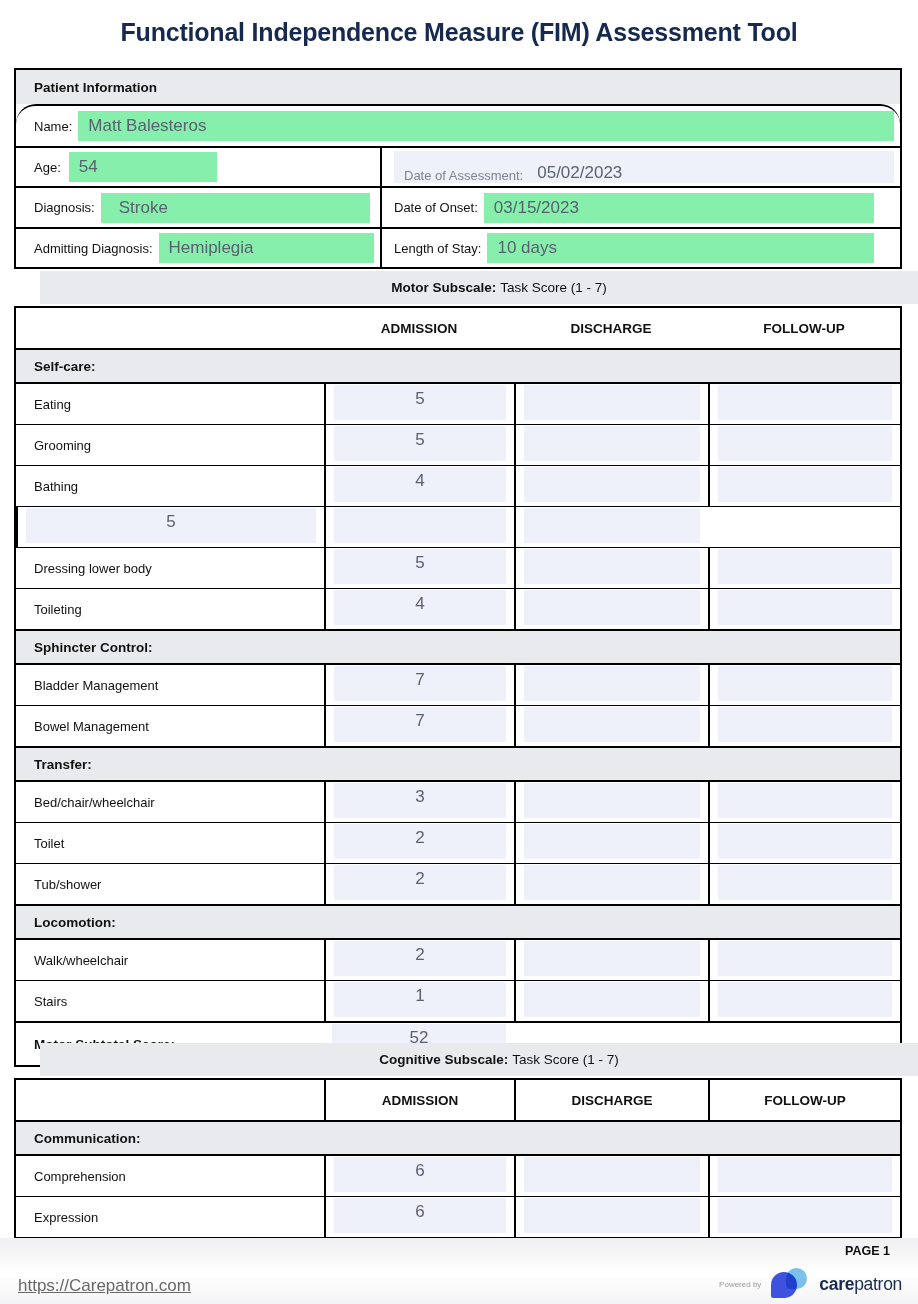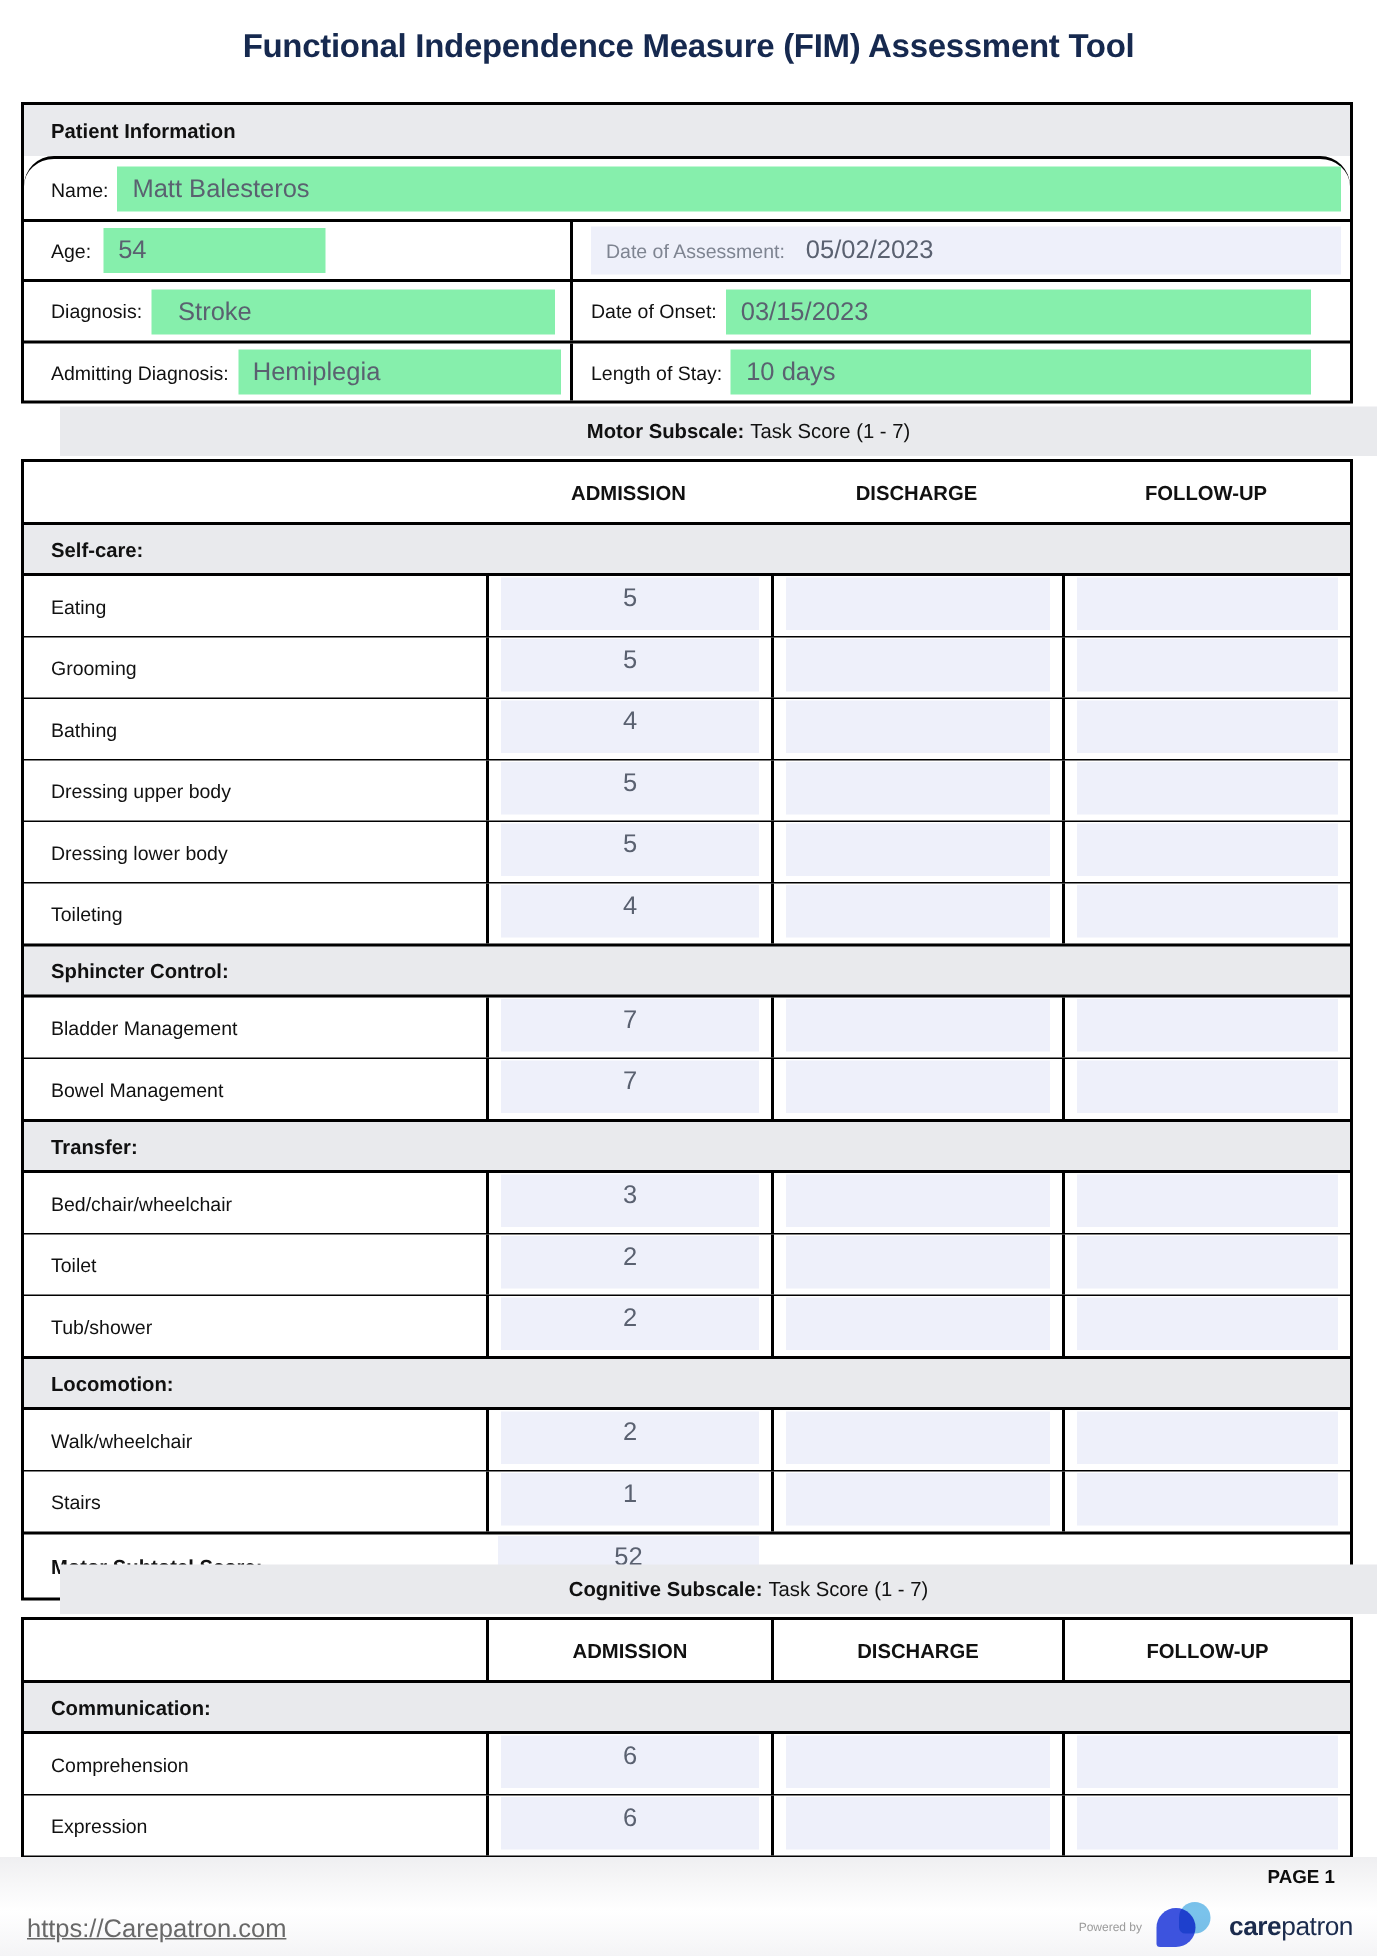--- a/index.html
+++ b/index.html
@@ -1,20 +1,20 @@
 <!DOCTYPE html>
 <html><head>
 <meta charset="utf-8">
 <style>
   html,body{margin:0;padding:0;background:#fff;}
   .page{position:relative;width:918px;height:1304px;background:#ffffff;
         font-family:"Liberation Sans", sans-serif;color:#111;overflow:hidden;}
 
   .page-title{position:absolute;top:18px;left:0;width:918px;text-align:center;
-        font-size:22px;font-weight:bold;color:#16294f;letter-spacing:-0.2px;}
+        font-size:25px;font-weight:bold;color:#16294f;letter-spacing:-0.2px;}
 
   
   .tbl{position:absolute;left:14px;width:888px;border:2px solid #000;
        box-sizing:border-box;background:#fff;}
   .row{box-sizing:border-box;display:flex;align-items:center;}
   .bt1{border-top:1.5px solid #000;}
   .bt2{border-top:2px solid #000;}
   .gray-row{background:#e9eaed;font-weight:bold;font-size:13.5px;padding-left:18px;}
 
   
@@ -23,21 +23,21 @@
   .p-row.name{height:42px;}
   .half-l{width:364px;box-sizing:border-box;height:100%;display:flex;align-items:center;padding-left:18px;}
   .half-r{flex:1;box-sizing:border-box;height:100%;border-left:2px solid #000;
           display:flex;align-items:center;padding-left:12px;}
   .fld{background:#86efac;color:#5a6170;font-size:17px;display:flex;align-items:center;
        box-sizing:border-box;height:30px;padding:0 10px;}
   .lbl{white-space:nowrap;}
   .muted{color:#7e8491;}
   .fill{flex:1;align-self:center;margin-right:6px;margin-left:6px;}
   .cell-fill{flex:1;height:32px;margin:0 6px 0 0;background:#eef0fa;display:flex;
-             align-items:center;padding-left:10px;gap:14px;box-sizing:border-box;}
+             align-items:flex-end;padding-left:10px;gap:14px;box-sizing:border-box;}
   .cell-fill .val{color:#5a6170;font-size:17px;}
 
   
   .band{position:absolute;left:0;width:918px;height:33px;background:#e9eaed;
         display:flex;align-items:center;justify-content:center;font-size:13.5px;margin-left:40px;}
   .band b{margin-right:4px;}
 
   
   .grid{display:grid;grid-template-columns:308px 190px 194px 192px;align-items:stretch;}
   .gc{box-sizing:border-box;display:flex;align-items:center;}
@@ -165,21 +165,20 @@
           <div class="score">4</div>
         </div>
       <div class="gc div">
           <div class="score"></div>
         </div>
       <div class="gc div">
           <div class="score"></div>
         </div>
     </div>
     <div class="grid irow bt1">
-      <div class="gc task">Dressing upper body</div>
       <div class="gc div">
           <div class="score">5</div>
         </div>
       <div class="gc div">
           <div class="score"></div>
         </div>
       <div class="gc div">
           <div class="score"></div>
         </div>
     </div>

